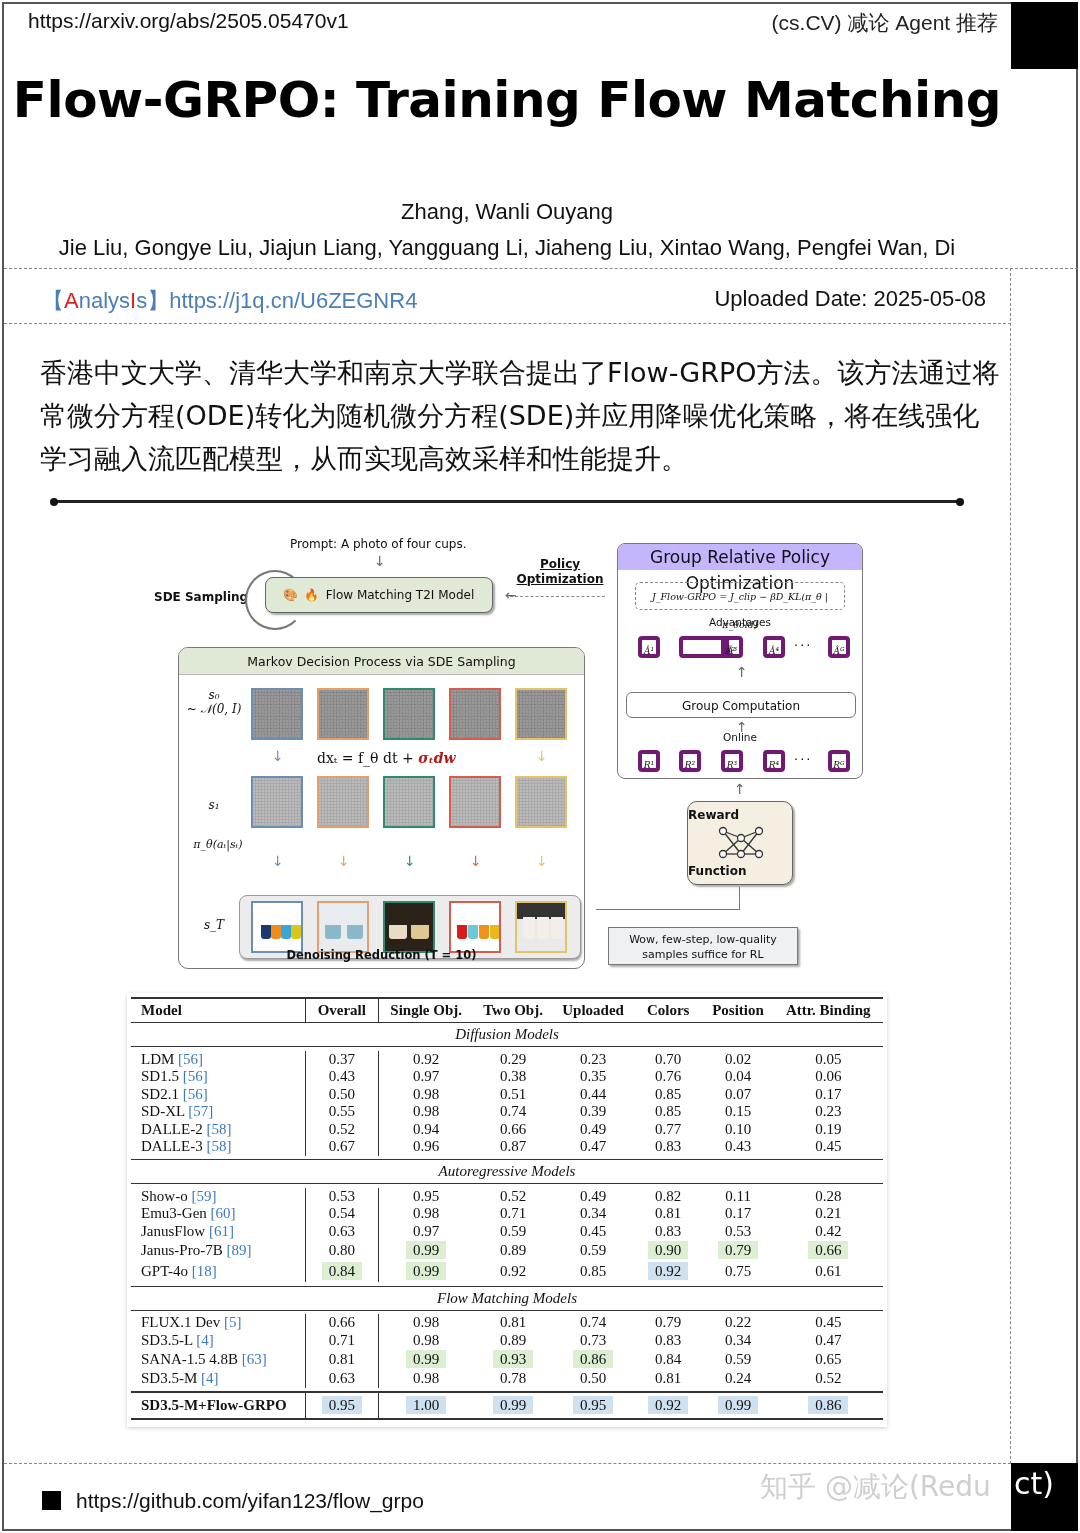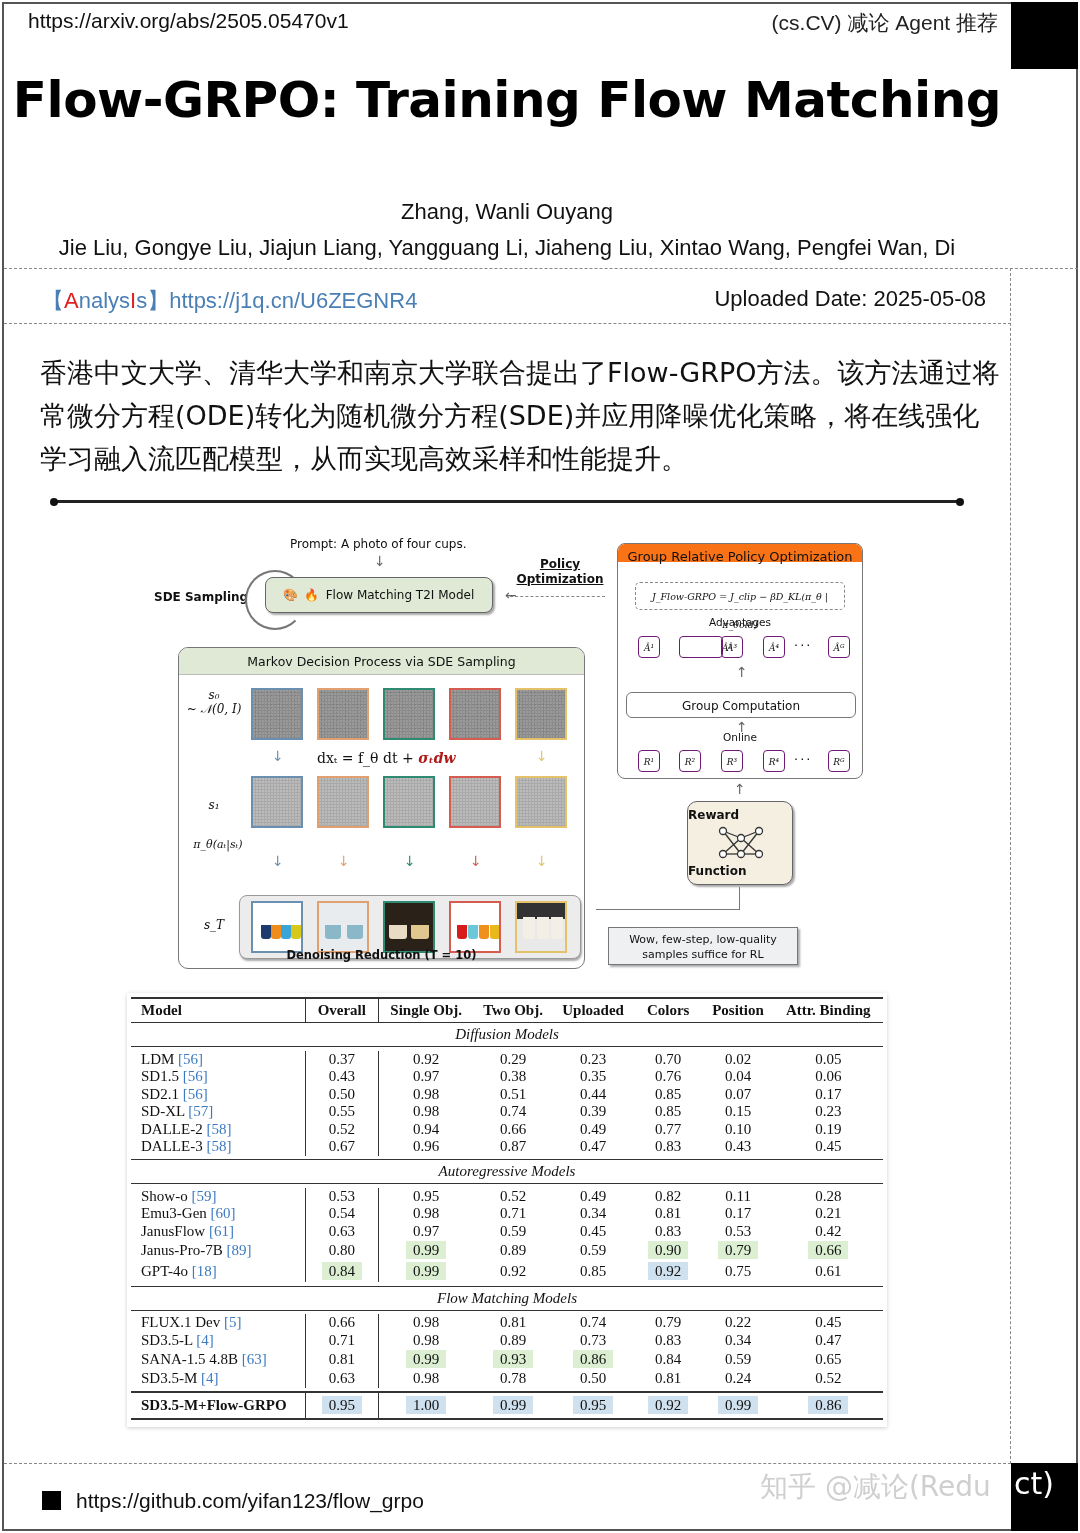--- a/index.html
+++ b/index.html
@@ -63,25 +63,25 @@
   .sde-eq .red { color: #b01818; font-weight: bold; font-style: italic; }
   .col-arrow { position: absolute; font-size: 14px; }
   .final-tray { position: absolute; left: 60px; top: 247px; width: 342px; height: 64px; background: #ececec;
                 border: 1px solid #999; border-radius: 8px; box-shadow: 1px 2px 2px #aaa; }
   .cup { position: absolute; width: 52px; height: 52px; border: 2px solid; background: #fff; overflow: hidden; }
   .cup i { position: absolute; bottom: 12px; width: 10px; height: 14px; border-radius: 0 0 3px 3px; }
   .denoise { position: absolute; left: 0; bottom: 6px; width: 100%; text-align: center; font-size: 11.5px; font-weight: bold; }
 
   .grpo { position: absolute; left: 467px; top: 8px; width: 246px; height: 236px; border: 1.5px solid #777;
           border-radius: 8px; background: #fff; overflow: hidden; }
-  .grpo-head { height: 18px; background: #f97316; text-align: center; font-size: 13px; line-height: 26px; }
+  .grpo-head { height: 26px; background: #c4b5fd; text-align: center; font-size: 17px; line-height: 26px; }
   .obj-box { position: absolute; left: 17px; top: 38px; width: 210px; height: 28px; border: 1px dashed #888; border-radius: 5px;
              text-align: center; font-family: "DejaVu Serif", serif; font-style: italic; font-size: 9.5px; line-height: 28px; }
   .small-lbl { position: absolute; width: 100%; text-align: center; font-size: 10.5px; }
-  .tok { position: absolute; width: 22px; height: 22px; border: 1px solid #701a75; border-radius: 4px;
+  .tok { position: absolute; width: 22px; height: 22px; border: 4px solid #701a75; border-radius: 4px;
          text-align: center; font-family: "DejaVu Serif", serif; font-style: italic; font-size: 9px; line-height: 22px; }
   .tok-dots { position: absolute; font-size: 13px; letter-spacing: 2px; }
   .gc-box { position: absolute; left: 8px; top: 148px; width: 230px; height: 26px; border: 1px solid #777; border-radius: 6px;
             text-align: center; font-size: 12px; line-height: 26px; }
   .reward { position: absolute; left: 537px; top: 266px; width: 106px; height: 84px; background: #f5efe1;
             border: 1.5px solid #666; border-radius: 10px; text-align: left; font-size: 12px; font-weight: bold; box-shadow: 2px 2px 2px #aaa; }
   .reward .t1 { position: absolute; top: 6px; left: 0; width: 100%; }
   .reward .t2 { position: absolute; top: 62px; left: 0; width: 100%; }
   .reward svg { position: absolute; left: 30px; top: 24px; }
   .callout { position: absolute; left: 458px; top: 392px; width: 190px; height: 38px; background: #eef0f1; border: 1px solid #777;

